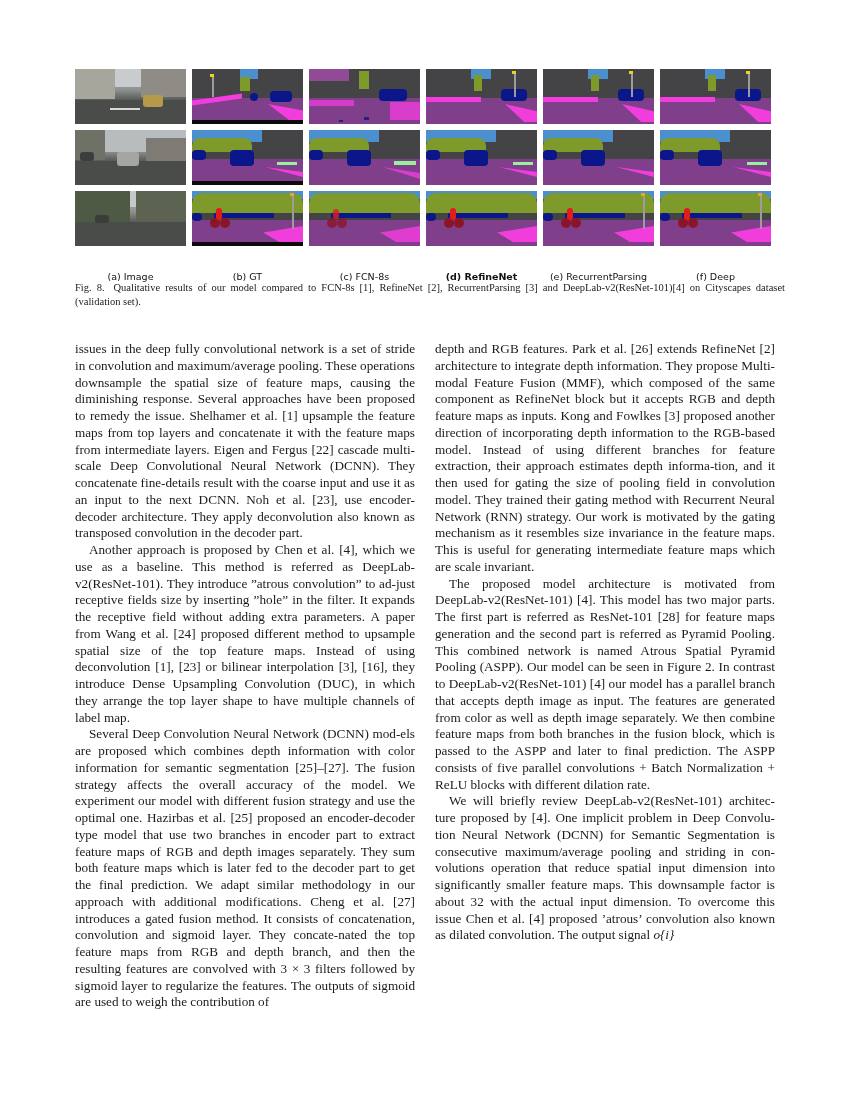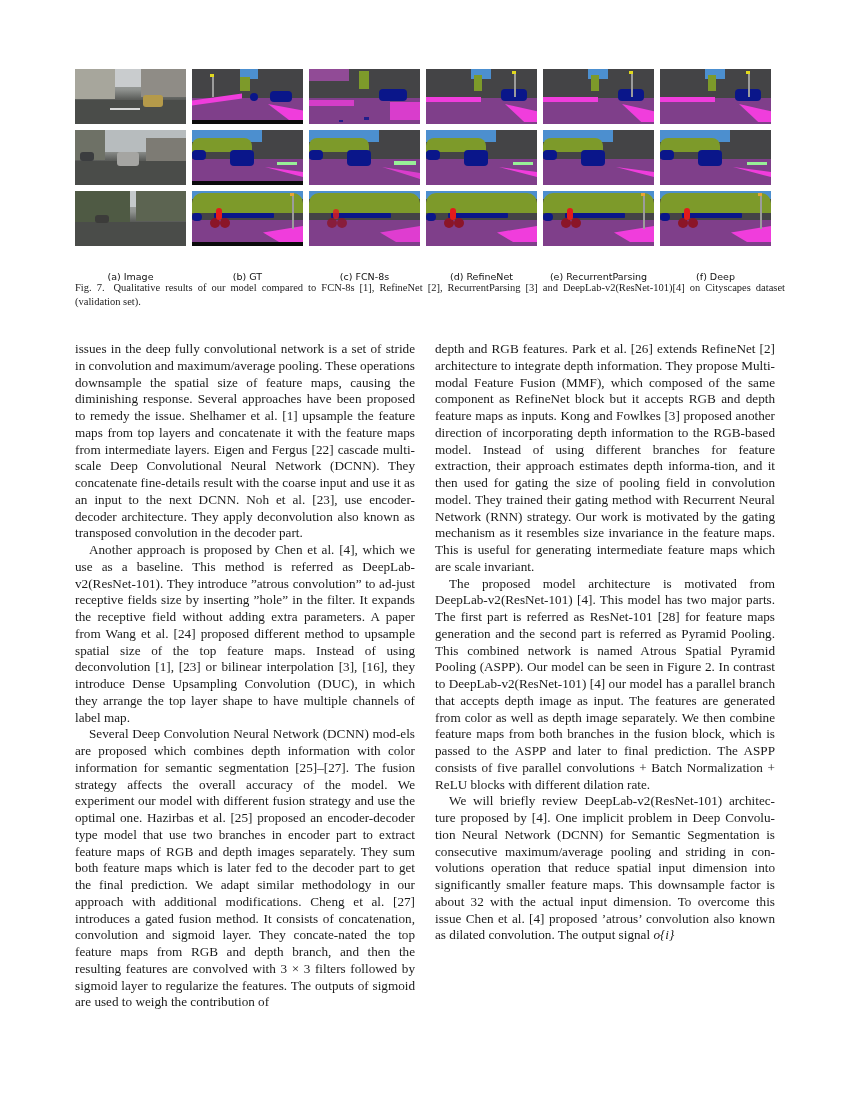--- a/index.html
+++ b/index.html
@@ -254,28 +254,28 @@
       <div class="person" style="left:24px; top:17px; width:6px; height:12px;"></div>
       <div class="pole" style="left:100px; top:2px; height:36px;"></div>
         <div class="sign" style="left:98px; top:2px; background:#e9a534;"></div>
     </div>
   </div>
 
   <div class="fig-labels">
     <div class="fig-label" style="left:0;">(a) Image</div>
     <div class="fig-label" style="left:117px;">(b) GT</div>
     <div class="fig-label" style="left:234px;">(c) FCN-8s</div>
-    <div class="fig-label" style="left:351px;">(d) RefineNet</div>
+    <div class="fig-label" style="left:351px;font-weight:bold;">(d) RefineNet</div>
     <div class="fig-label" style="left:468px;">(e) RecurrentParsing</div>
     <div class="fig-label" style="left:585px;">(f) Deep</div>
   </div>
 </div>
 
 <div class="caption">
-  <span class="fig-no">Fig. 7.</span><span>Qualitative results of our model compared to FCN-8s [1], RefineNet [2], RecurrentParsing [3] and DeepLab-v2(ResNet-101)[4] on Cityscapes dataset (validation set).</span>
+  <span class="fig-no">Fig. 8.</span><span>Qualitative results of our model compared to FCN-8s [1], RefineNet [2], RecurrentParsing [3] and DeepLab-v2(ResNet-101)[4] on Cityscapes dataset (validation set).</span>
 </div>
 
 <div class="col left">
   <p>issues in the deep fully convolutional network is a set of stride in convolution and maximum/average pooling. These operations downsample the spatial size of feature maps, causing the diminishing response. Several approaches have been proposed to remedy the issue. Shelhamer  et al. [1] upsample the feature maps from top layers and concatenate it with the feature maps from intermediate layers. Eigen and Fergus [22] cascade multi-scale Deep Convolutional Neural Network (DCNN). They concatenate fine-details result with the coarse input and use it as an input to the next DCNN. Noh  et al. [23], use encoder-decoder architecture. They apply deconvolution also known as transposed convolution in the decoder part.</p>
   <p class="indent">Another approach is proposed by Chen  et al. [4], which we use as a baseline. This method is referred as DeepLab-v2(ResNet-101). They introduce ”atrous convolution” to ad-just receptive fields size by inserting ”hole” in the filter. It expands the receptive field without adding extra parameters. A paper from Wang  et al. [24] proposed different method to upsample spatial size of the top feature maps. Instead of using deconvolution [1], [23] or bilinear interpolation [3], [16], they introduce Dense Upsampling Convolution (DUC), in which they arrange the top layer shape to have multiple channels of label map.</p>
   <p class="indent">Several Deep Convolution Neural Network (DCNN) mod-els are proposed which combines depth information with color information for semantic segmentation [25]–[27]. The fusion strategy affects the overall accuracy of the model. We experiment our model with different fusion strategy and use the optimal one. Hazirbas  et al. [25] proposed an encoder-decoder type model that use two branches in encoder part to extract feature maps of RGB and depth images separately. They sum both feature maps which is later fed to the decoder part to get the final prediction. We adapt similar methodology in our approach with additional modifications. Cheng  et al. [27] introduces a gated fusion method. It consists of concatenation, convolution and sigmoid layer. They concate-nated the top feature maps from RGB and depth branch, and then the resulting features are convolved with 3 × 3 filters followed by sigmoid layer to regularize the features. The outputs of sigmoid are used to weigh the contribution of</p>
 </div>
 
 <div class="col right">
   <p>depth and RGB features. Park  et al. [26] extends RefineNet [2] architecture to integrate depth information. They propose Multi-modal Feature Fusion (MMF), which composed of the same component as RefineNet block but it accepts RGB and depth feature maps as inputs. Kong and Fowlkes [3] proposed another direction of incorporating depth information to the RGB-based model. Instead of using different branches for feature extraction, their approach estimates depth informa-tion, and it then used for gating the size of pooling field in convolution model. They trained their gating method with Recurrent Neural Network (RNN) strategy. Our work is motivated by the gating mechanism as it resembles size invariance in the feature maps. This is useful for generating intermediate feature maps which are scale invariant.</p>

